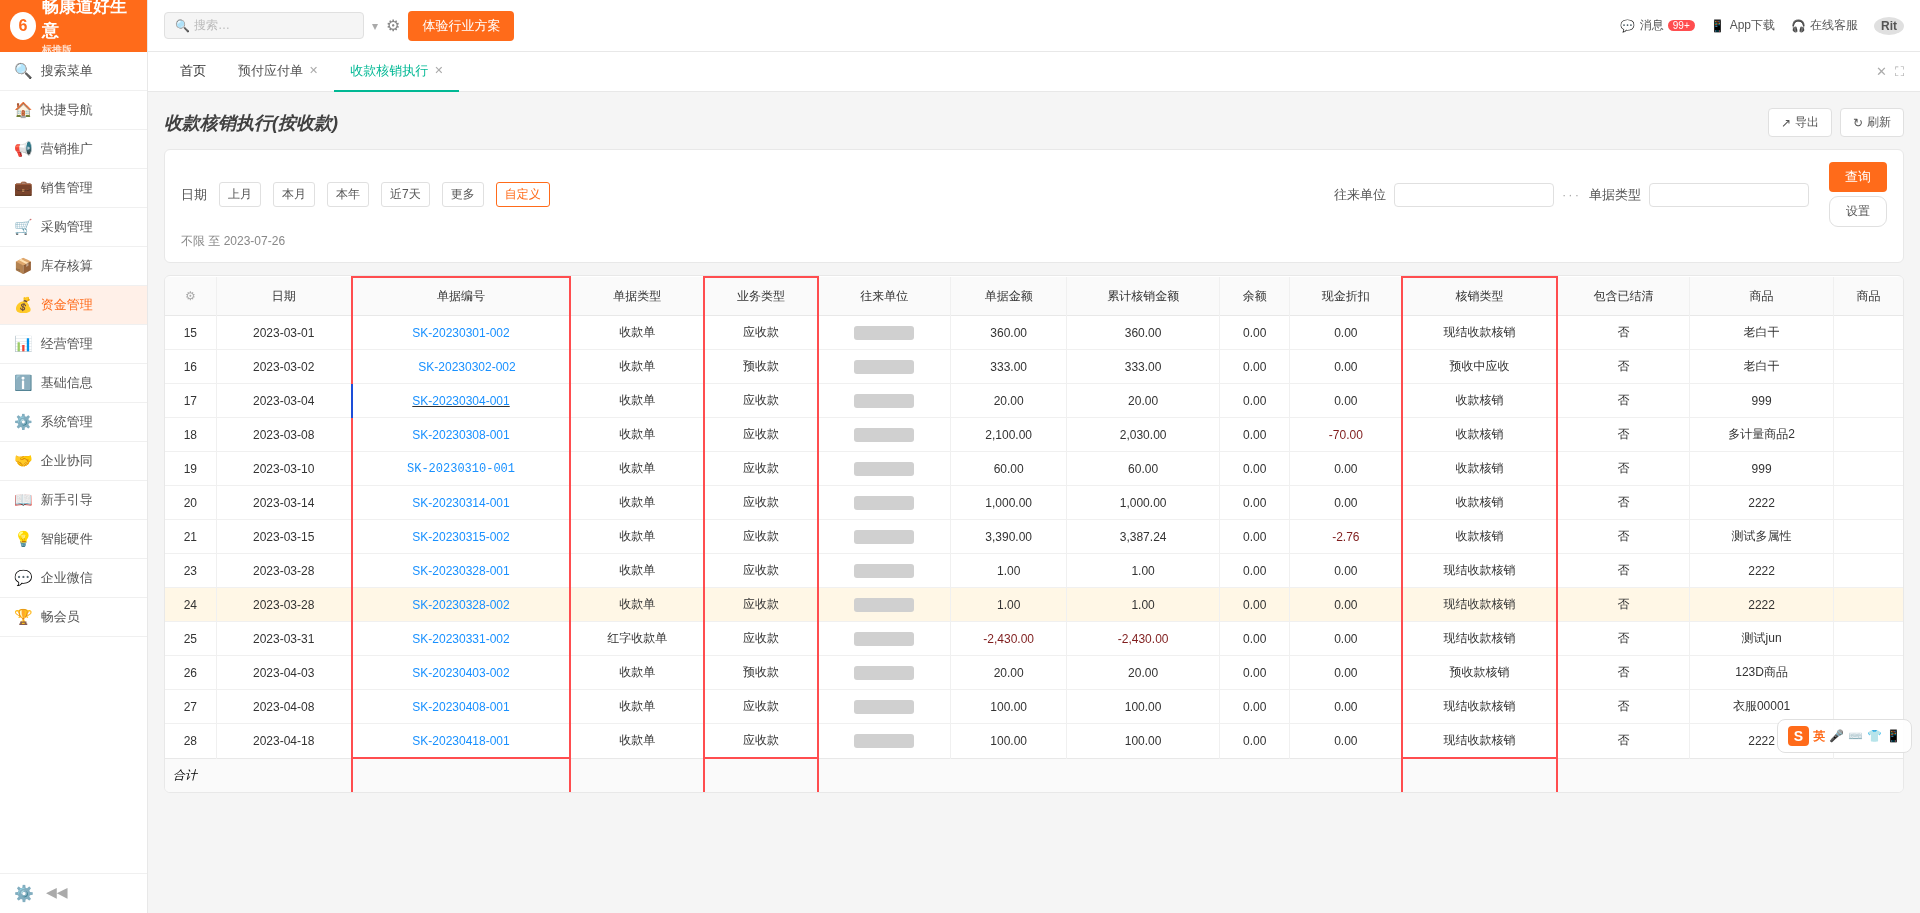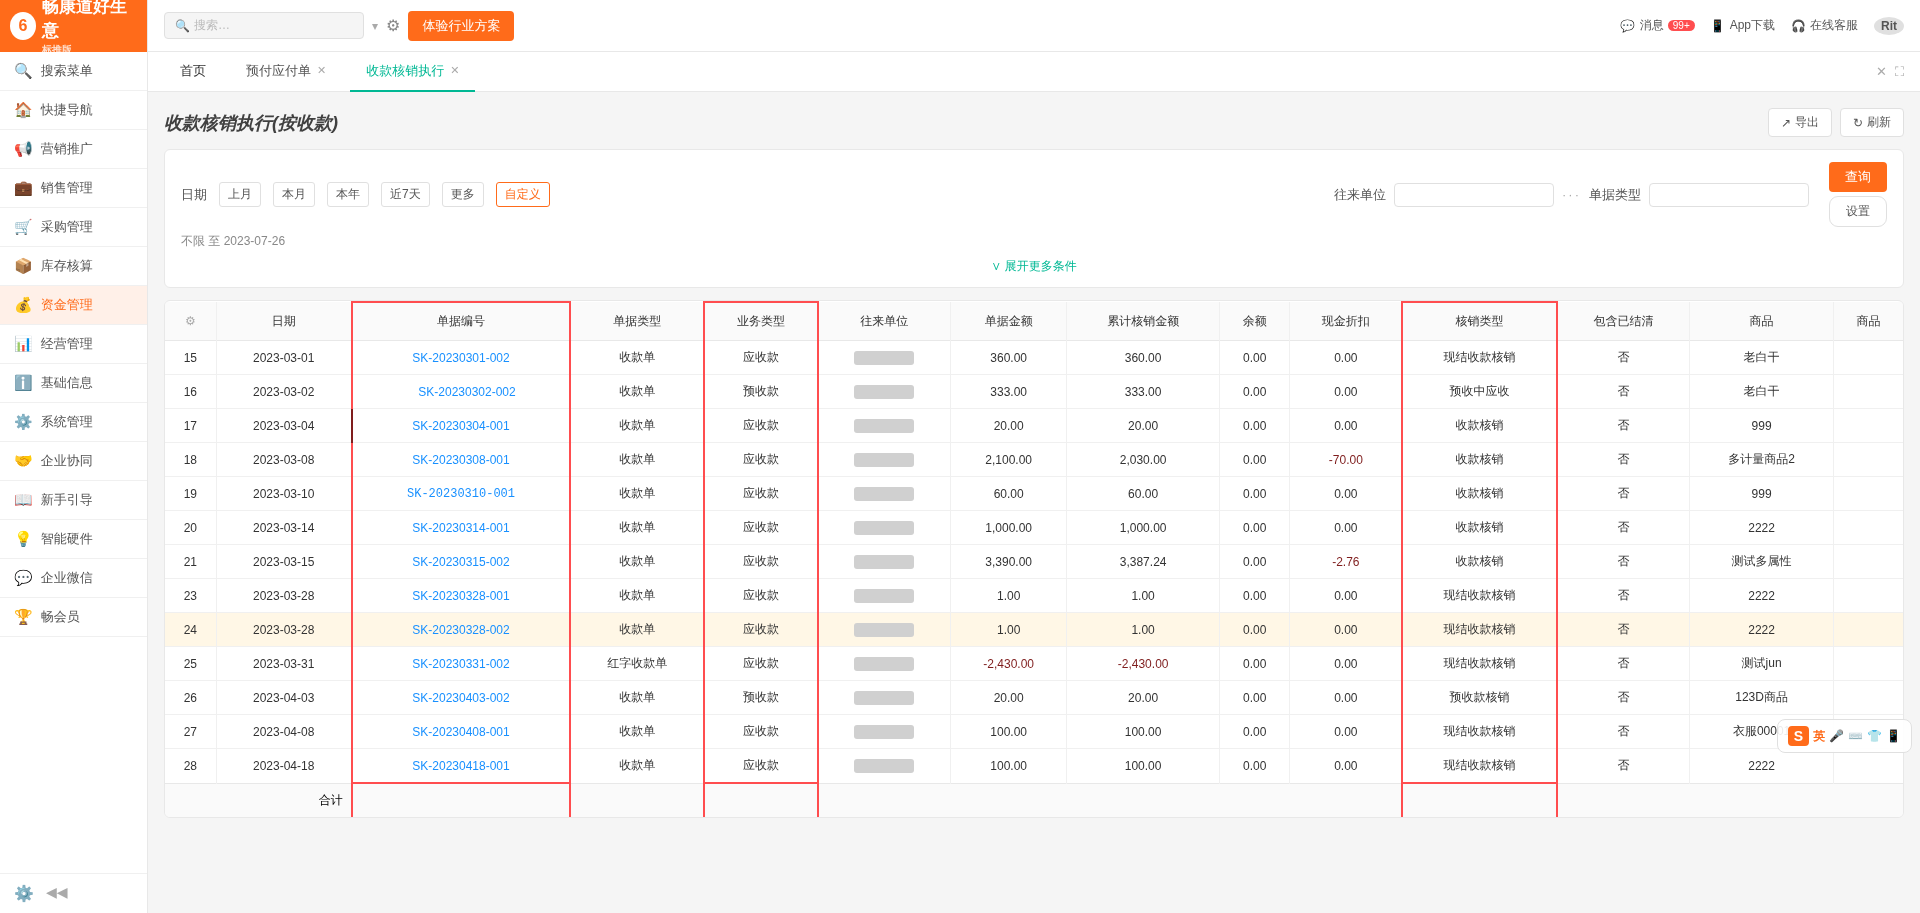--- a/index.html
+++ b/index.html
@@ -90,21 +90,21 @@
     .topbar-right-item { display: flex; align-items: center; gap: 4px; color: #555; font-size: 12px; cursor: pointer; }
     .badge { background: #ff4d4f; color: #fff; border-radius: 10px; padding: 0 5px; font-size: 10px; }
 
     
     .tabs-bar {
       background: #fff;
       border-bottom: 1px solid #e8e8e8;
       display: flex; align-items: center;
       padding: 0 16px;
       height: 40px;
-      gap: 8px;
+      gap: 0;
     }
     .tab {
       padding: 0 16px;
       height: 40px;
       display: flex; align-items: center;
       cursor: pointer;
       font-size: 13px;
       color: #555;
       border-bottom: 2px solid transparent;
       gap: 6px;
@@ -444,23 +444,20 @@
             <select class="filter-select" style="min-width:160px;"></select>
           </div>
         </div>
         <div style="display:flex;flex-direction:column;gap:4px;margin-left:8px;">
           <button class="btn-query">查询</button>
           <button class="btn-settings">设置</button>
         </div>
       </div>
       <div style="margin-top:6px;">
         <span style="color:#888; font-size:12px;">不限 至 2023-07-26</span>
-      </div>
-      <div class="expand-row">
-        <span>∨ </span><span>展开更多条件</span>
       </div>
     </div>
 
     <div class="table-container">
       <table>
         <thead>
           <tr>
             <th><span class="gear-icon">⚙</span></th>
             <th>日期</th>
             <th style="border-left:2px solid #ff4d4f;border-right:2px solid #ff4d4f;border-top:2px solid #ff4d4f;">单据编号</th>
@@ -506,21 +503,21 @@
       <td>0.00</td>
       <td class="">0.00</td>
       <td style="border-left:2px solid #ff4d4f;border-right:2px solid #ff4d4f;">预收中应收</td>
       <td>否</td>
       <td>老白干</td>
       <td></td>
     </tr>
             <tr>
       <td>17</td>
       <td>2023-03-04</td>
-      <td style="border-left:2px solid #7f1d1d;border-right:2px solid #ff4d4f;"><a class="link">SK-20230304-001</a></td>
+      <td style="border-left:2px solid #1d4ed8;border-right:2px solid #ff4d4f;text-decoration:underline;"><a class="link">SK-20230304-001</a></td>
       <td>收款单</td>
       <td style="border-left:2px solid #ff4d4f;border-right:2px solid #ff4d4f;">应收款</td>
       <td><span class="masked">██████</span></td>
       <td class="">20.00</td>
       <td class="">20.00</td>
       <td>0.00</td>
       <td class="">0.00</td>
       <td style="border-left:2px solid #ff4d4f;border-right:2px solid #ff4d4f;">收款核销</td>
       <td>否</td>
       <td>999</td>
@@ -682,21 +679,21 @@
       <td>0.00</td>
       <td class="">0.00</td>
       <td style="border-left: 2px solid rgb(255, 77, 79); border-right: 2px solid rgb(255, 77, 79); border-bottom: 2px solid rgb(255, 77, 79);">现结收款核销</td>
       <td>否</td>
       <td>2222</td>
       <td></td>
     </tr>
           </tbody>
         <tfoot>
           <tr>
-            <td colspan="2" style="text-align:right;">合计</td>
+            <td colspan="2" style="text-align:left;font-style:italic;">合计</td>
             <td style="border-left:2px solid #ff4d4f;border-right:2px solid #ff4d4f;"></td>
             <td></td>
             <td style="border-left:2px solid #ff4d4f;border-right:2px solid #ff4d4f;"></td>
             <td></td>
             <td></td>
             <td></td>
             <td></td>
             <td></td>
             <td style="border-left:2px solid #ff4d4f;border-right:2px solid #ff4d4f;"></td>
             <td></td>

